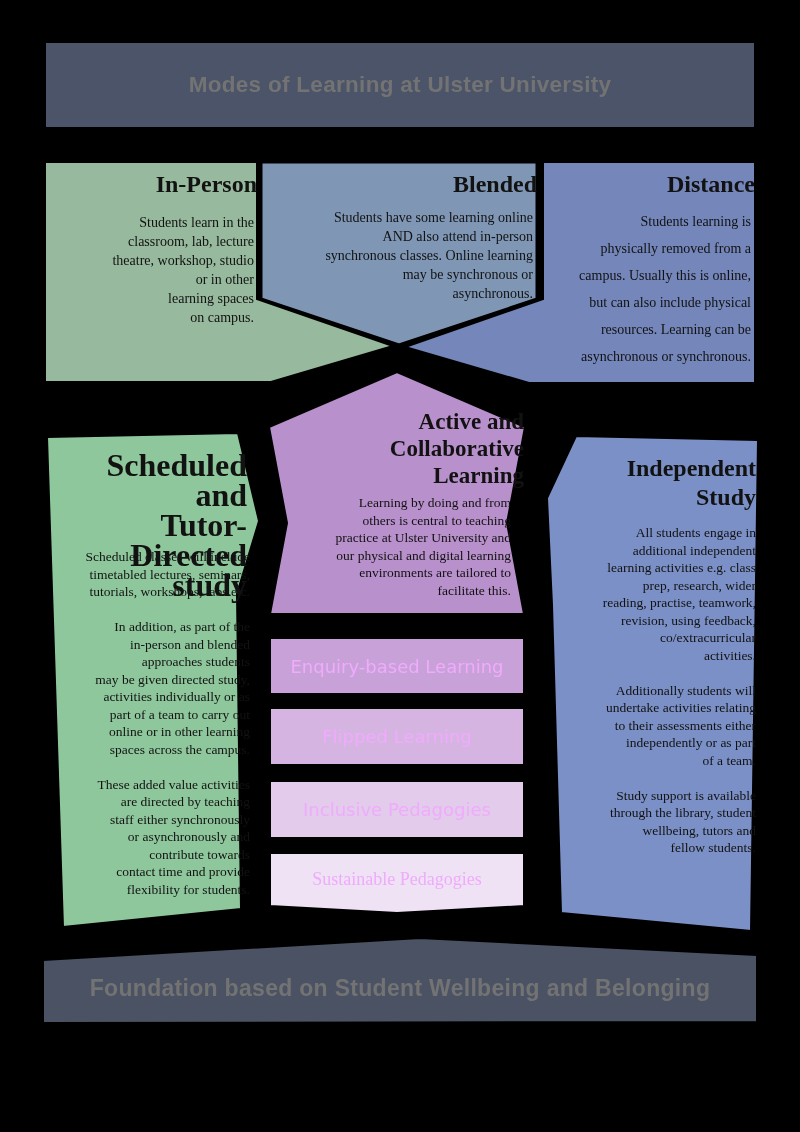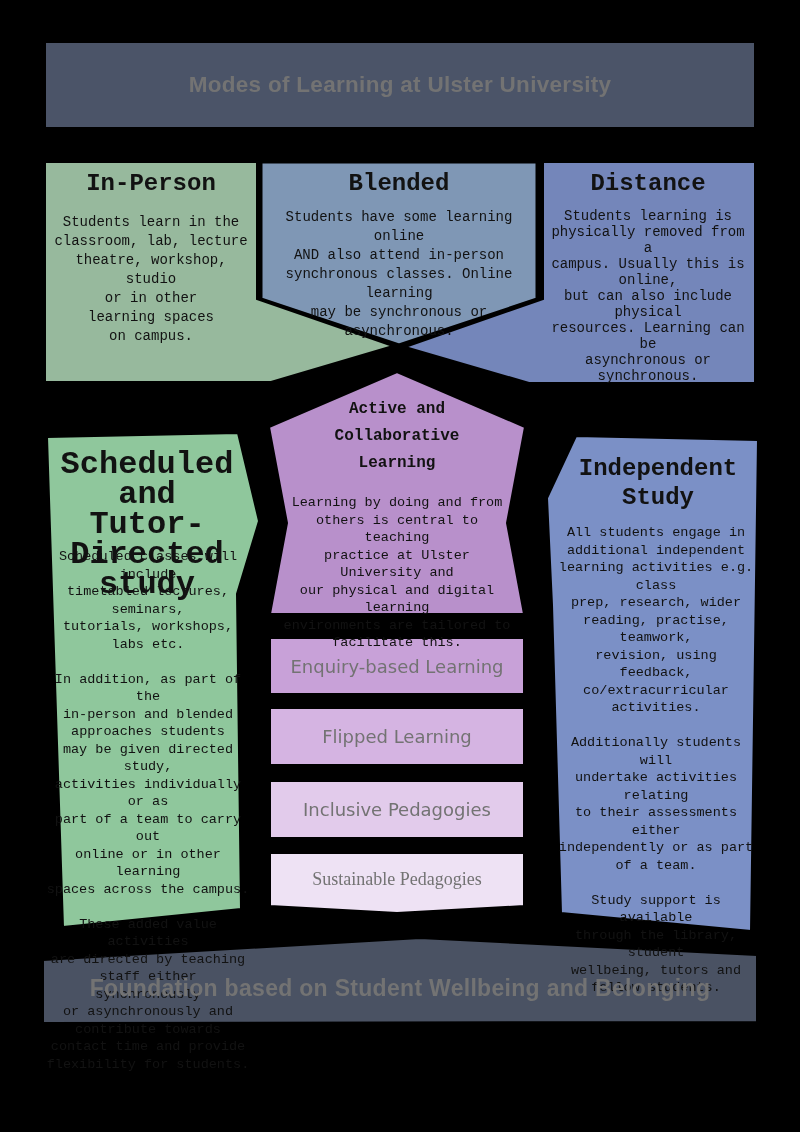--- a/index.html
+++ b/index.html
@@ -1,25 +1,25 @@
 <!DOCTYPE html>
 <html><head>
 <meta charset="utf-8">
 <style>
   html,body{margin:0;padding:0;background:#000;}
   .canvas{position:relative;width:800px;height:1132px;background:#000;overflow:hidden;}
   .canvas svg{position:absolute;left:0;top:0;}
-  .tb{position:absolute;font-family:Liberation Mono, monospace;color:#121212;
-      text-align:center;white-space:pre-line;}
+  .tb{position:absolute;font-family:Liberation Serif, serif;color:#121212;
+      text-align:right;white-space:pre-line;}
   .ttl{font-weight:bold;}
   .banner{position:absolute;display:flex;align-items:center;justify-content:center;
       font-family:"Liberation Sans",sans-serif;font-weight:bold;color:#737373;
       text-align:center;letter-spacing:0.3px;}
   .boxlabel{position:absolute;display:flex;align-items:center;justify-content:center;
-      font-family:"DejaVu Sans",sans-serif;color:#737373;}
+      font-family:"DejaVu Sans",sans-serif;color:#f0abfc;}
 </style>
 </head>
 <body>
 
 <div class="canvas">
 
   <svg width="800" height="1132" viewBox="0 0 800 1132">
     <polygon points="45,42 755,42 755,128 45,128" stroke="#000" stroke-width="2" fill="#4b5468"></polygon>
 
     <polygon points="45,162 257,162 257,299 393,346 271,382 45,382" stroke="#000" stroke-width="2" fill="#97b99d"></polygon>
@@ -56,21 +56,21 @@
 on campus.</div>
 
   <div class="tb" style="left:265px;top:208px;width:268px;font-size:14px;line-height:19px;">Students have some learning online
 AND also attend in-person
 synchronous classes. Online learning
 may be synchronous or
 asynchronous.</div>
   <div class="tb ttl" style="left:261px;top:170px;width:276px;font-size:24px;line-height:28px;">Blended</div>
 
   <div class="tb ttl" style="left:541px;top:170px;width:214px;font-size:24px;line-height:28px;">Distance</div>
-  <div class="tb" style="left:545px;top:208px;width:206px;font-size:14px;line-height:16px;">Students learning is
+  <div class="tb" style="left:545px;top:208px;width:206px;font-size:14px;line-height:27px;">Students learning is
 physically removed from a
 campus. Usually this is online,
 but can also include physical
 resources. Learning can be
 asynchronous or synchronous.</div>
 
   <div class="tb ttl" style="left:47px;top:450px;width:200px;font-size:32px;line-height:30px;">Scheduled and
 Tutor-Directed
 study</div>
   <div class="tb" style="left:46px;top:548px;width:204px;font-size:13.5px;line-height:17.5px;">Scheduled classes will include
@@ -87,21 +87,21 @@
 spaces across the campus.
 
 These added value activities
 are directed by teaching
 staff either synchronously
 or asynchronously and
 contribute towards
 contact time and provide
 flexibility for students.</div>
 
-  <div class="tb ttl" style="left:270px;top:396px;width:254px;font-size:16px;line-height:27px;">Active and
+  <div class="tb ttl" style="left:270px;top:408px;width:254px;font-size:23px;line-height:27px;">Active and
 Collaborative
 Learning</div>
   <div class="tb" style="left:283px;top:494px;width:228px;font-size:13.5px;line-height:17.5px;">Learning by doing and from
 others is central to teaching
 practice at Ulster University and
 our physical and digital learning
 environments are tailored to
 facilitate this.</div>
 
   <div class="boxlabel" style="left:270px;top:638px;width:254px;height:56px;font-size:18px;">Enquiry-based Learning</div>

